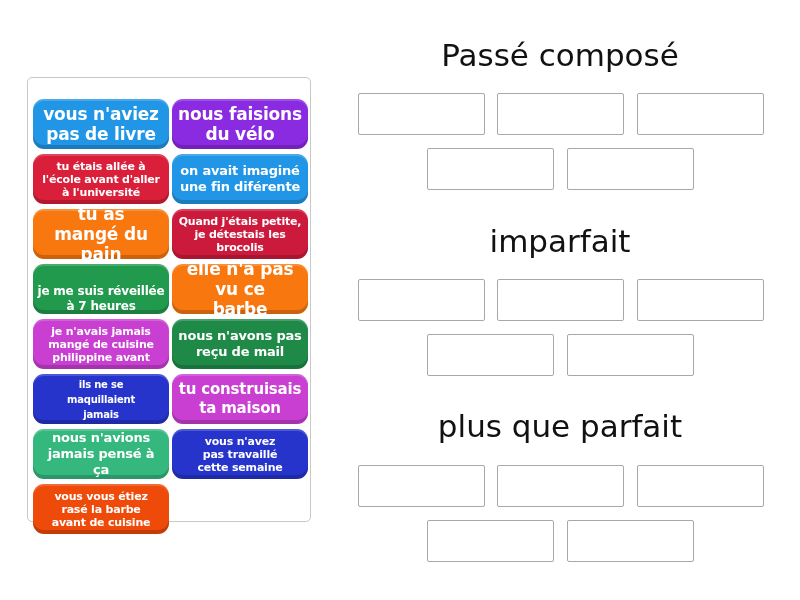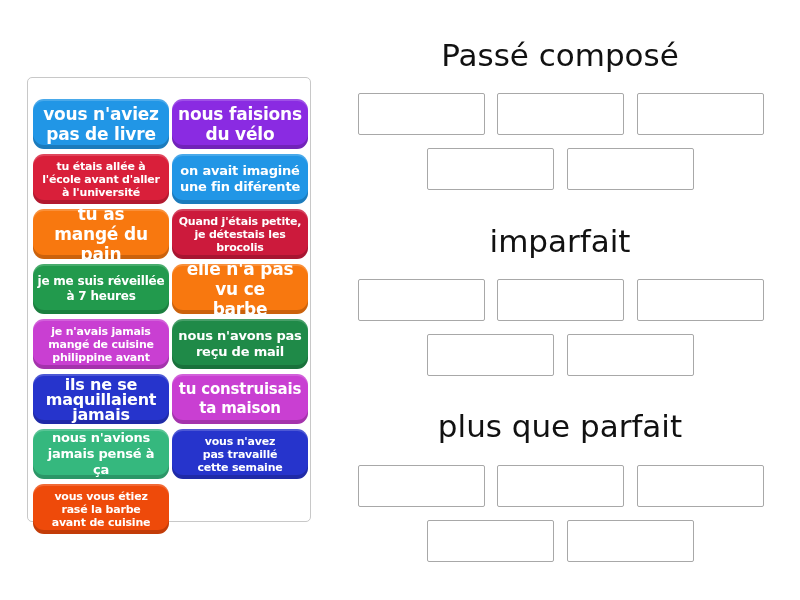--- a/index.html
+++ b/index.html
@@ -93,35 +93,35 @@
       <span>on avait imaginé une fin diférente</span>
     </div>
 
   <div class="card fs-l" style="left:33px;top:192px;background:#f8780f;padding:0 14px;">
       <span>tu as mangé du pain</span>
     </div>
   <div class="card fs-s" style="left:172px;top:192px;background:#cc1a3c;padding:0 4px;">
       <span>Quand j'étais petite, je détestais les brocolis</span>
     </div>
 
-  <div class="card fs-s" style="left:33px;top:247px;background:#229a4d;padding:0 4px;font-size:12px;line-height:15px;">
+  <div class="card fs-s" style="left:33px;top:247px;background:#229a4d;padding:0 4px;font-size:12px;line-height:15px;align-items:flex-end;">
       <span>je me suis réveillée à 7 heures</span>
     </div>
   <div class="card fs-l" style="left:172px;top:247px;background:#f8780f;padding:0 14px;">
       <span>elle n'a pas vu ce barbe</span>
     </div>
 
   <div class="card fs-s" style="left:33px;top:302px;background:#c93fd2;padding:0 10px;">
       <span>je n'avais jamais mangé de cuisine philippine avant</span>
     </div>
   <div class="card fs-m" style="left:172px;top:302px;background:#1f8a48;padding:0 2px;">
       <span>nous n'avons pas reçu de mail</span>
     </div>
 
-  <div class="card fs-s" style="left:33px;top:357px;background:#2634cc;font-size:16px;line-height:15px;padding:0 20px;">
+  <div class="card fs-s" style="left:33px;top:357px;background:#2634cc;font-size:10px;line-height:15px;padding:0 20px;">
       <span>ils ne se maquillaient jamais</span>
     </div>
   <div class="card fs-m" style="left:172px;top:357px;background:#c93fd2;font-size:15px;line-height:19px;padding:0 2px;">
       <span>tu construisais ta maison</span>
     </div>
 
   <div class="card fs-m" style="left:33px;top:412px;background:#35b87e;padding:0 6px;">
       <span>nous n'avions jamais pensé à ça</span>
     </div>
   <div class="card fs-s" style="left:172px;top:412px;background:#2634cc;padding:0 24px;">

